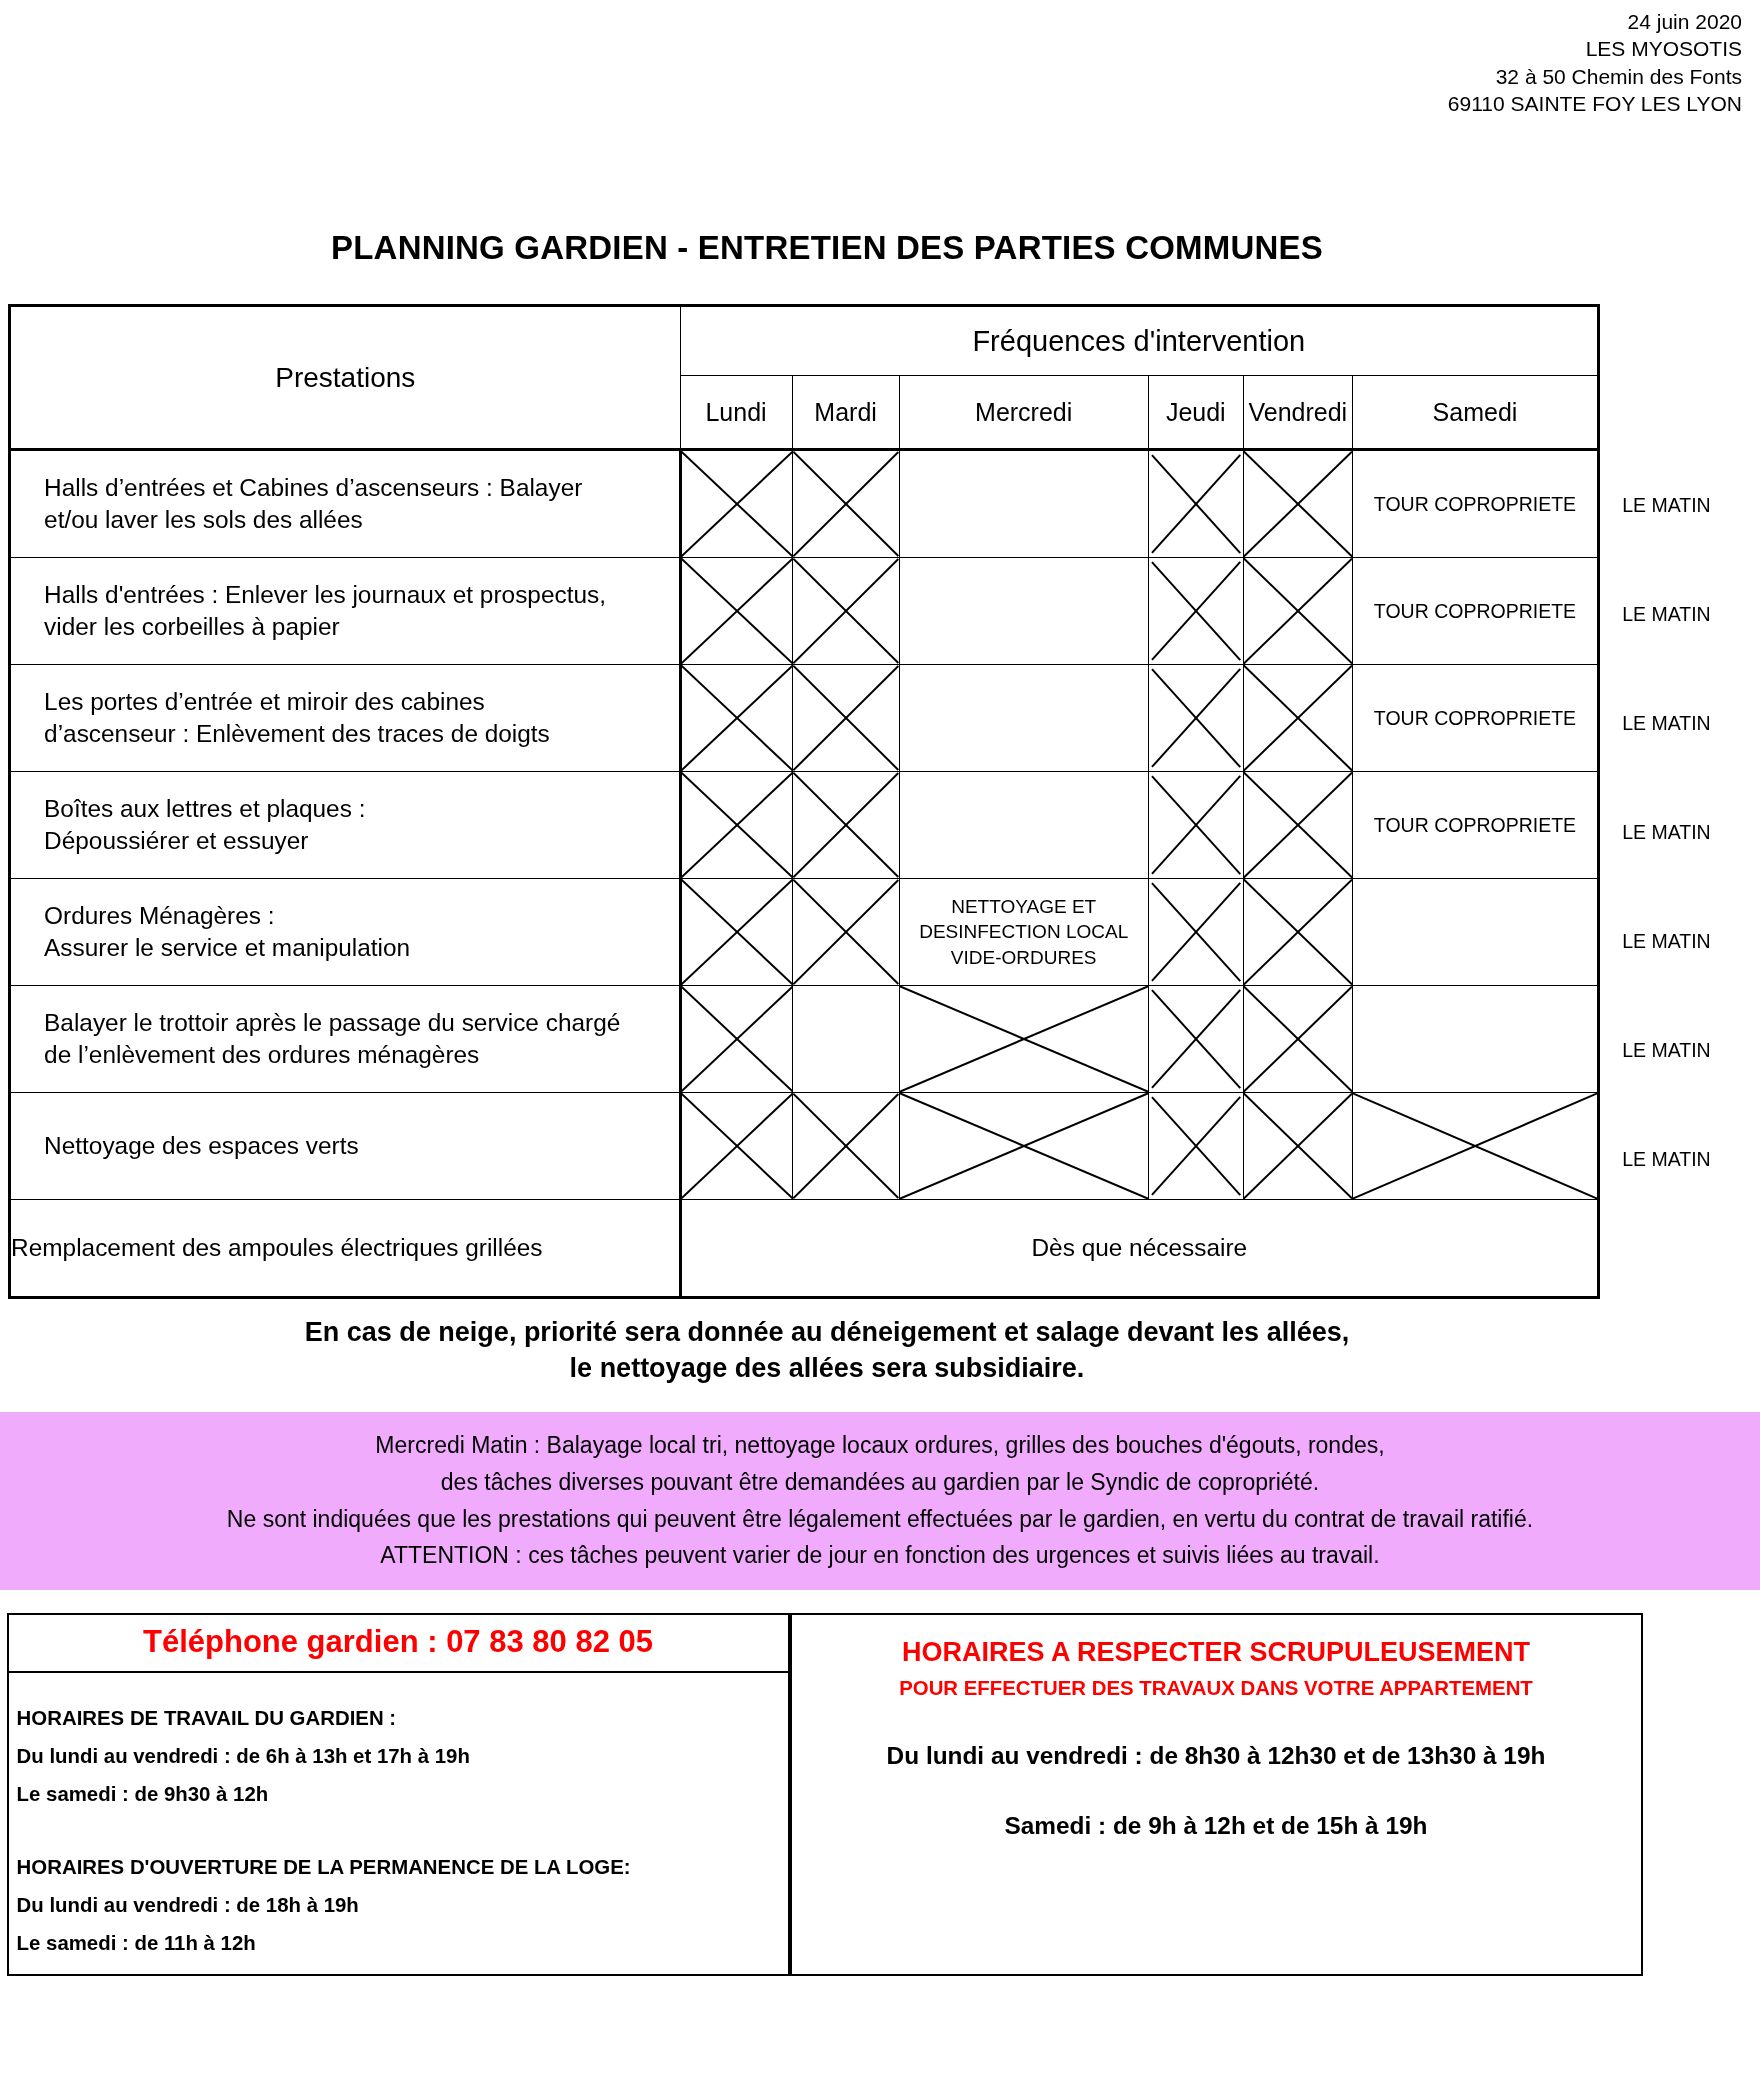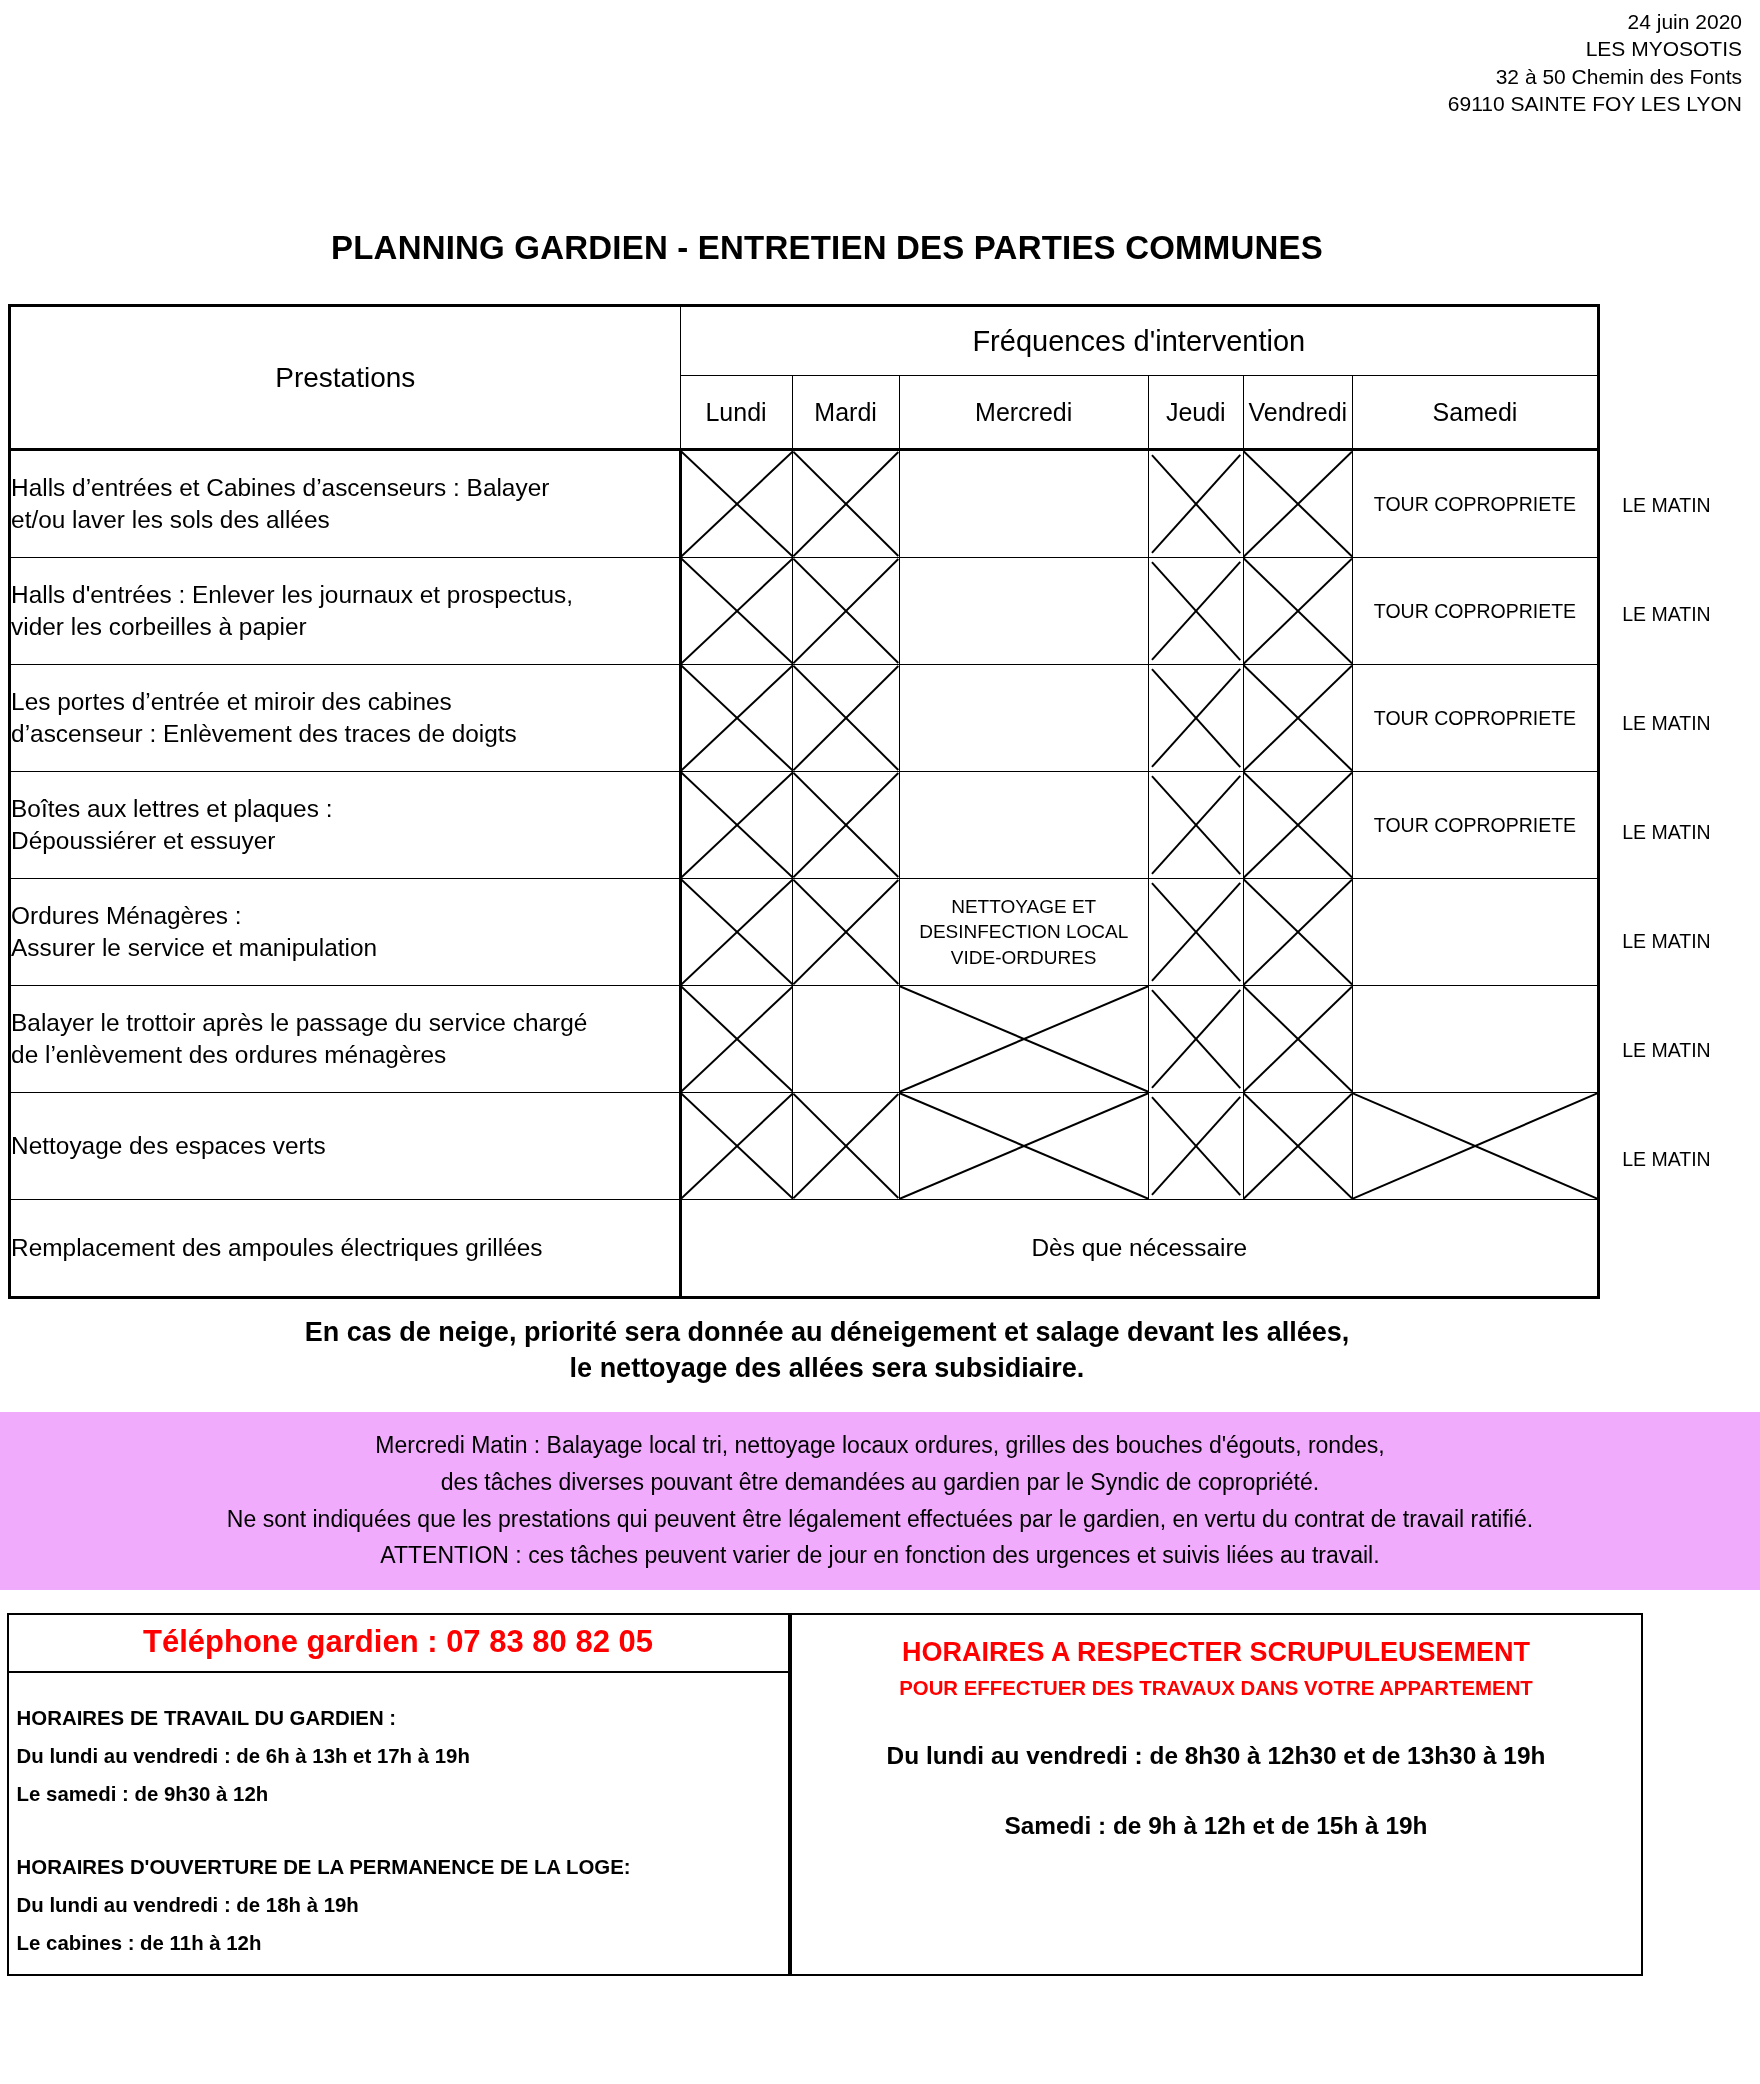--- a/index.html
+++ b/index.html
@@ -63,21 +63,21 @@
     font-size:25px;text-align:center;height:72px;
     border-bottom:3.3px solid #000 !important;
   }
   .th-top{border-bottom:1.6px solid #000;}
 
   td.prest{
     font-weight:bold;font-size:24.4px;line-height:1.32;
     padding:4.9px 3.3px 4.9px 8.1px;
     border-right:3.3px solid #000 !important;
   }
-  td.prest .l{display:block;}
+  td.prest .l{display:block;margin-left:33px;}
 
   td.daycell{position:relative;height:106px;overflow:hidden;}
 
   
   .xmark{position:absolute;inset:0;}
   .xmark::before,.xmark::after{
     content:"";position:absolute;left:50%;top:50%;
     width:140%;height:0;border-top:2.4px solid #000;
     transform-origin:center;
   }
@@ -371,21 +371,21 @@
 
     <div class="box box-left">
       <div class="phone-bar">Téléphone gardien : 07 83 80 82 05</div>
       <div class="left-body">
         <div class="h">HORAIRES DE TRAVAIL DU GARDIEN :</div>
         <div class="r">Du lundi au vendredi :  de 6h à 13h et 17h à 19h</div>
         <div class="r">Le samedi : de 9h30 à 12h</div>
         <div class="gap"></div>
         <div class="h">HORAIRES D'OUVERTURE DE LA PERMANENCE DE LA LOGE:</div>
         <div class="r">Du lundi au vendredi : de 18h à 19h</div>
-        <div class="r">Le cabines :  de 11h à 12h</div>
+        <div class="r">Le samedi :  de 11h à 12h</div>
       </div>
     </div>
 
     <div class="box box-right">
       <div class="right-body">
         <div class="right-title">HORAIRES A RESPECTER SCRUPULEUSEMENT</div>
         <div class="right-sub">POUR EFFECTUER DES TRAVAUX DANS VOTRE APPARTEMENT</div>
         <div class="right-line">Du lundi au vendredi : de 8h30 à 12h30 et de 13h30 à 19h</div>
         <div class="right-line">Samedi : de 9h à 12h et de 15h à 19h</div>
       </div>

